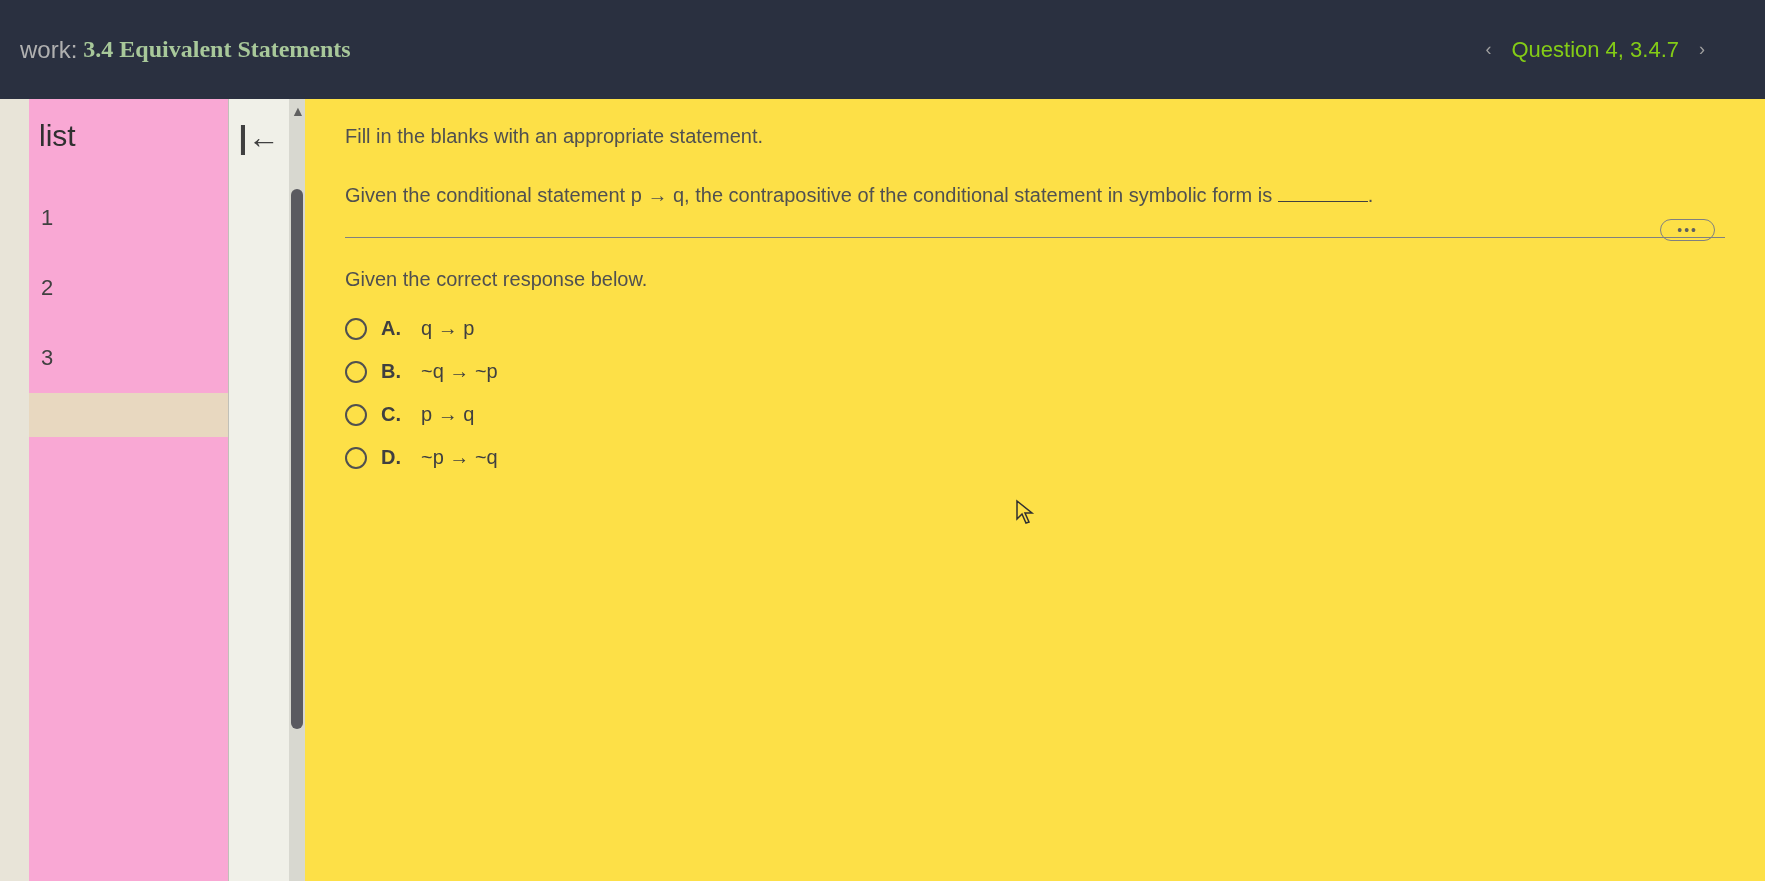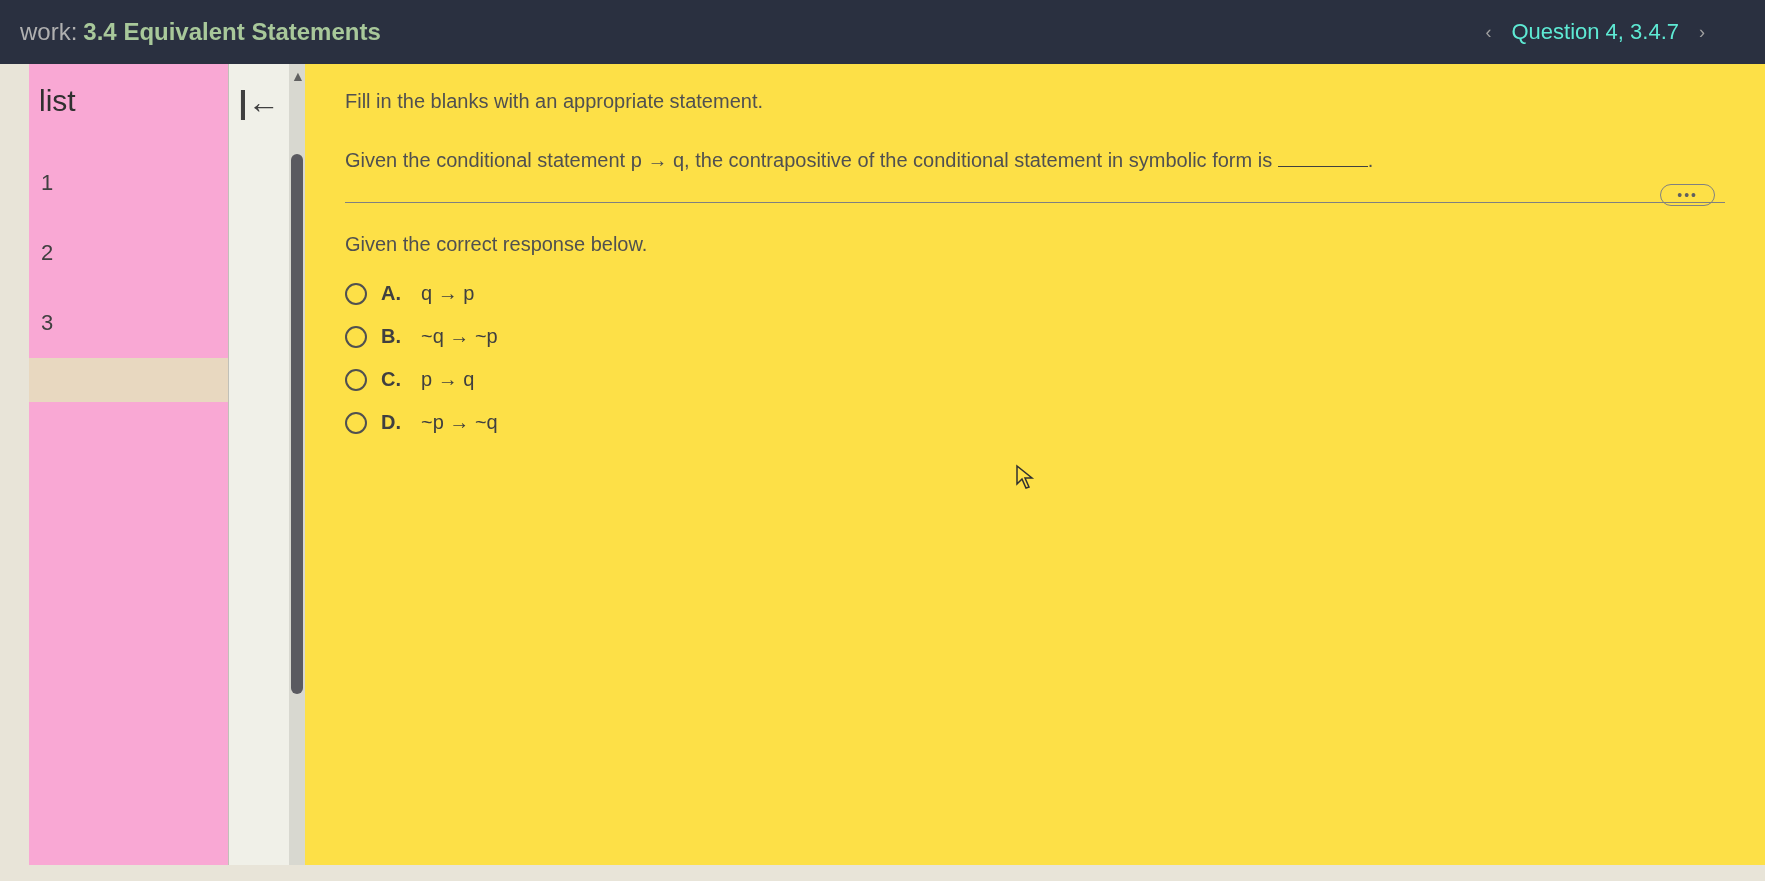--- a/index.html
+++ b/index.html
@@ -6,53 +6,54 @@
     body {
       font-family: Arial, sans-serif;
       background: #e8e4d8;
       width: 1765px;
       height: 881px;
       overflow: hidden;
     }
     .header {
       background: #2a3040;
       color: #d0d0d0;
-      height: 64px;
+      height: 99px;
       display: flex;
       align-items: center;
       padding: 0 20px;
       font-size: 24px;
       position: relative;
     }
     .header-left {
       display: flex;
       align-items: center;
     }
     .header-work-label {
       color: #b0b0b0;
       margin-right: 6px;
     }
     .header-title {
       color: #a8c89a;
       font-weight: bold;
+      font-family: Liberation Serif, serif;
     }
     .header-right {
       position: absolute;
       right: 60px;
       display: flex;
       align-items: center;
       gap: 20px;
     }
     .nav-arrow {
       color: #a0a0a0;
       font-size: 18px;
       cursor: pointer;
     }
     .question-label {
-      color: #5eead4;
+      color: #84cc16;
       font-size: 22px;
     }
     .main-container {
       display: flex;
       height: calc(100% - 80px);
     }
     .sidebar {
       width: 200px;
       background: #f9a8d4;
       padding-top: 20px;

